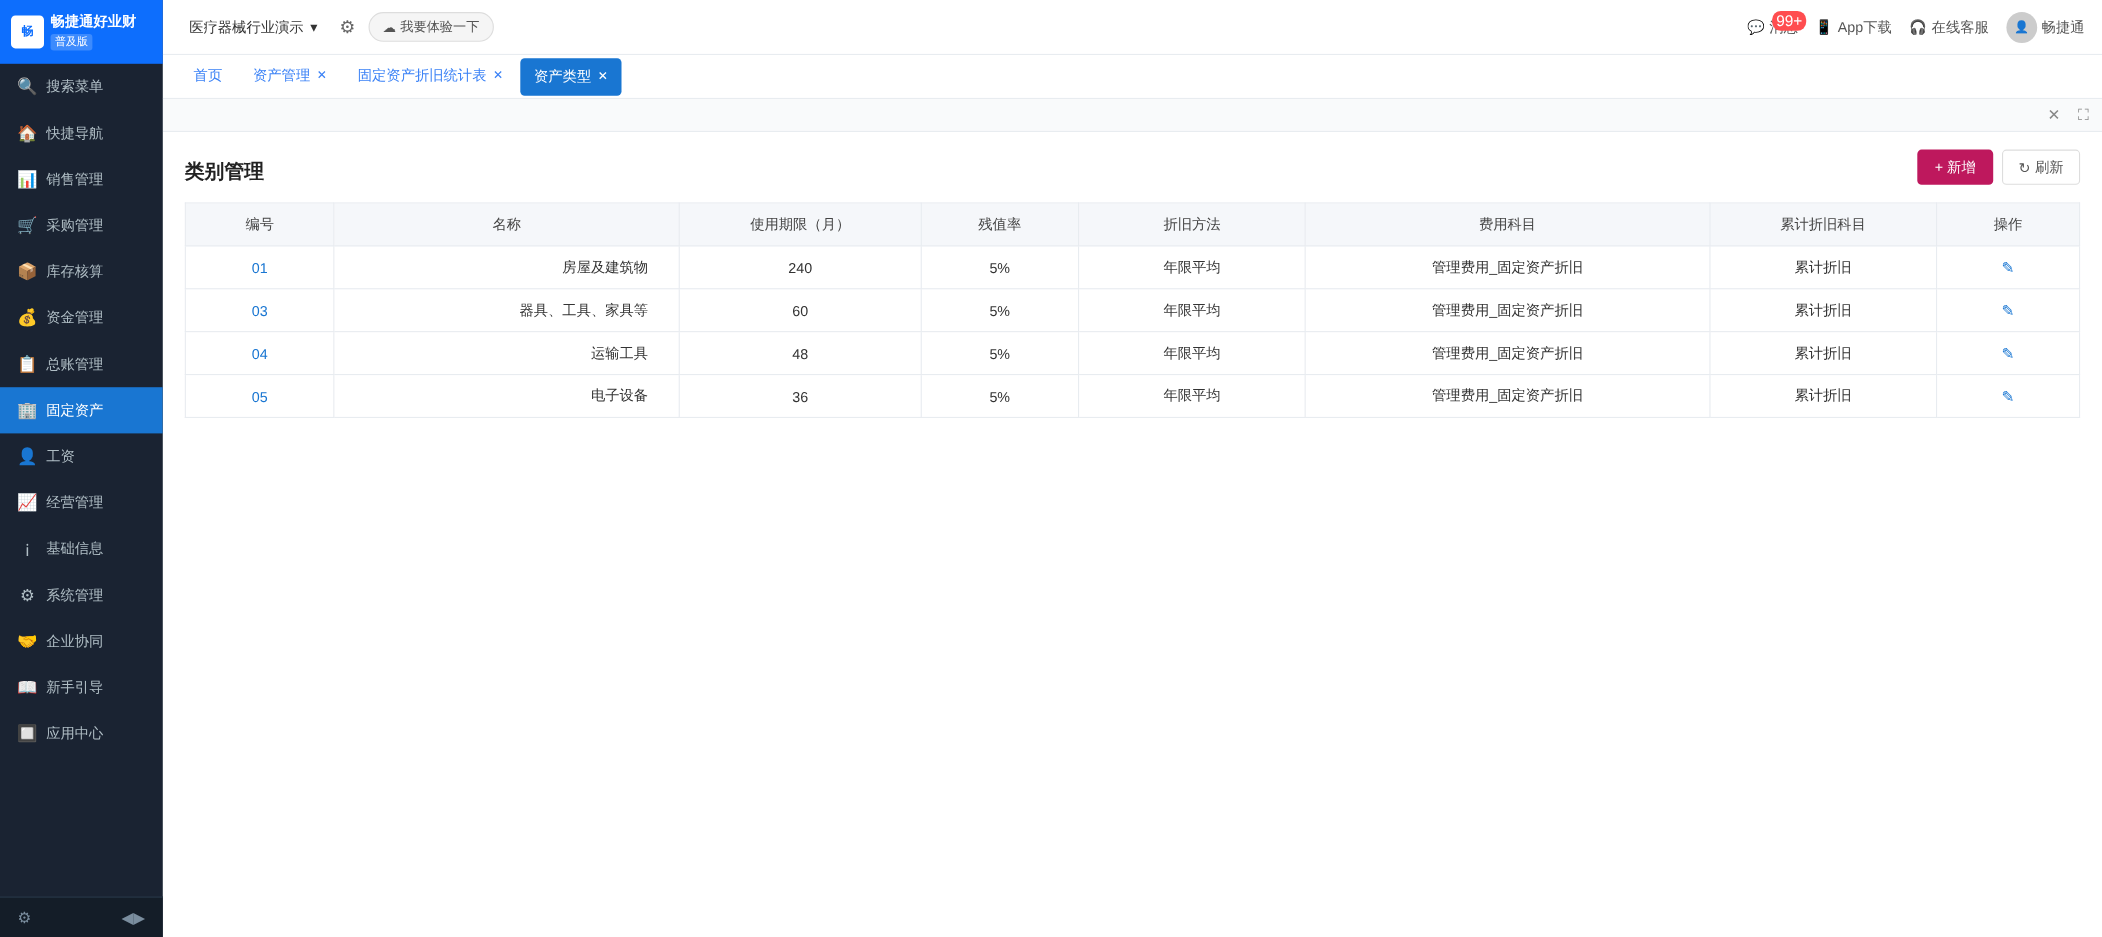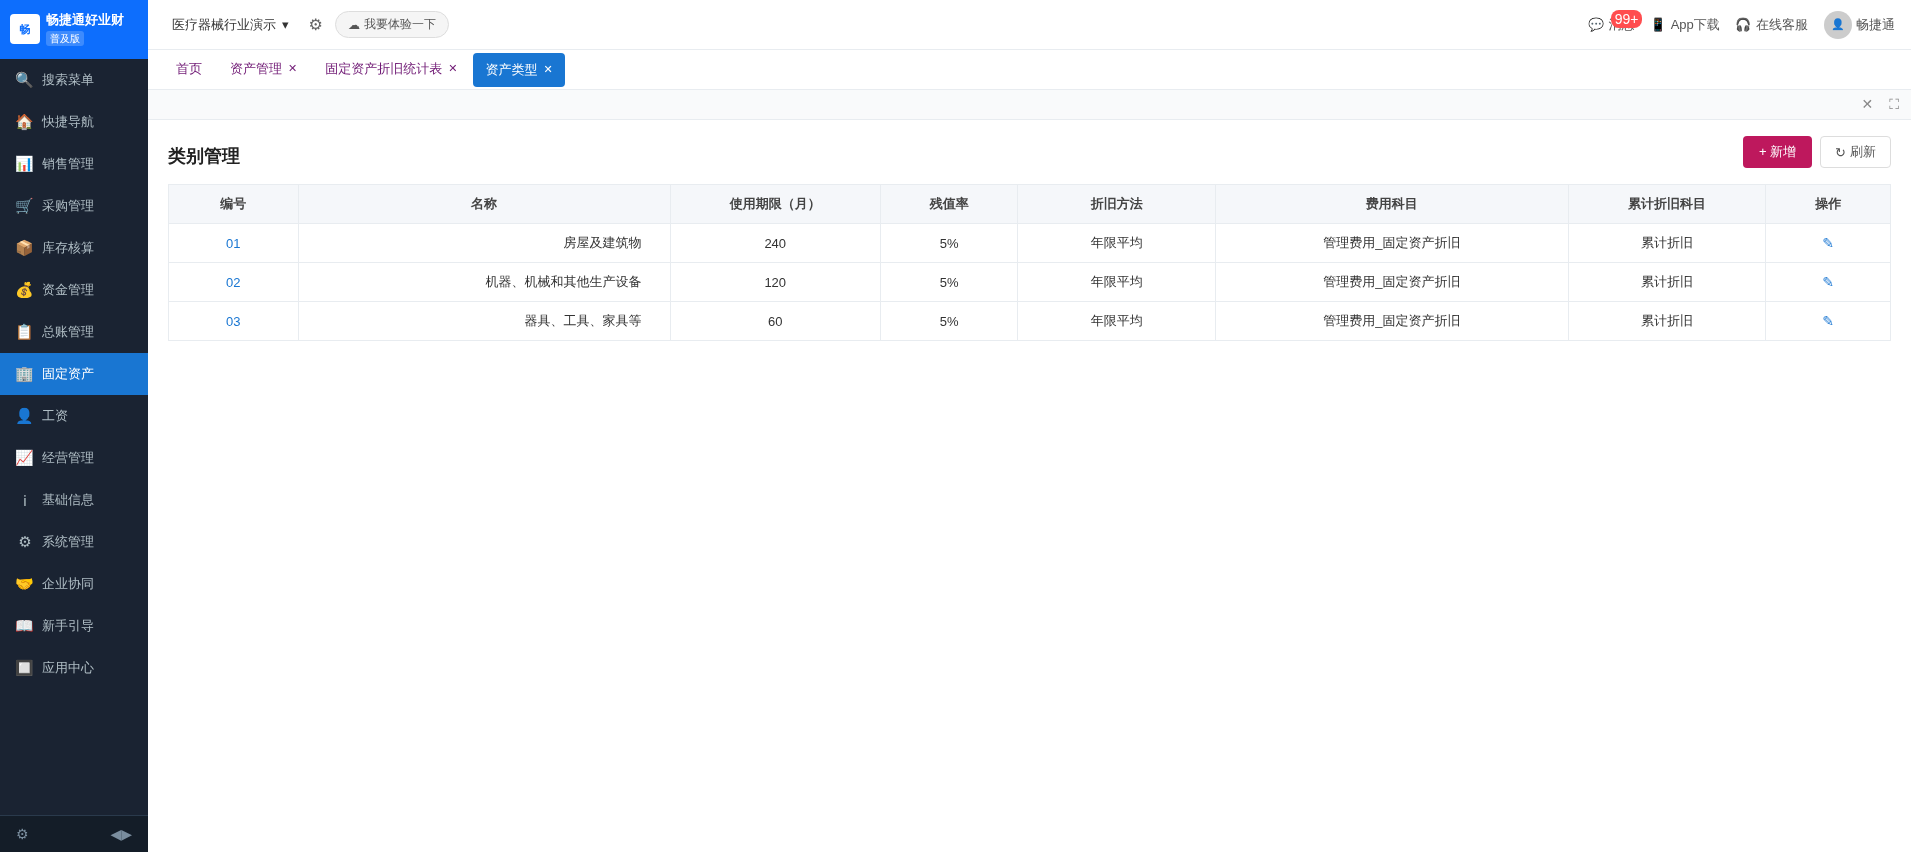--- a/index.html
+++ b/index.html
@@ -105,21 +105,21 @@
       align-items: center;
       border-bottom: 1px solid #e8ecf0;
       flex-shrink: 0;
       gap: 4px;
       min-height: 40px;
     }
     .tab-item {
       display: flex; align-items: center; gap: 4px;
       padding: 8px 12px;
       font-size: 13px;
-      color: #701a75;
+      color: #3b82f6;
       cursor: pointer;
       border-bottom: 2px solid transparent;
       white-space: nowrap;
     }
     .tab-item.highlighted { background: #1976d2; color: white; border-radius: 4px; border-bottom: none; }
     .tab-close { font-size: 11px; color: inherit; margin-left: 2px; }
 
     
     .page-wrapper {
       flex: 1;
@@ -155,21 +155,21 @@
       font-size: 13px; display: flex; align-items: center; gap: 4px;
     }
 
     
     .data-table { width: 100%; border-collapse: collapse; font-size: 13px; }
     .data-table thead tr { background: #f5f7fa; }
     .data-table th {
       padding: 10px 12px;
       text-align: center;
       color: #444;
-      font-weight: 700;
+      font-weight: 400;
       border: 1px solid #e8ecf0;
       white-space: nowrap;
     }
     .data-table td {
       padding: 10px 28px;
       border: 1px solid #e8ecf0;
       text-align: center;
       color: #333;
     }
     .data-table td.name-cell { text-align: right; padding-left: 20px; }
@@ -347,36 +347,46 @@
     <td><span class="link-text">01</span></td>
     <td class="name-cell">房屋及建筑物</td>
     <td>240</td>
     <td>5%</td>
     <td>年限平均</td>
     <td>管理费用_固定资产折旧</td>
     <td>累计折旧</td>
     <td><span class="edit-icon">✎</span></td>
   </tr>
             <tr>
-    <td><span class="link-text">02</span></td>
-    <td class="name-cell">机器、机械和其他生产设备</td>
-    <td>120</td>
-    <td>5%</td>
-    <td>年限平均</td>
-    <td>管理费用_固定资产折旧</td>
-    <td>累计折旧</td>
-    <td><span class="edit-icon">✎</span></td>
-  </tr>
-            <tr>
     <td><span class="link-text">03</span></td>
     <td class="name-cell">器具、工具、家具等</td>
     <td>60</td>
     <td>5%</td>
     <td>年限平均</td>
     <td>管理费用_固定资产折旧</td>
     <td>累计折旧</td>
     <td><span class="edit-icon">✎</span></td>
   </tr>
+            <tr>
+    <td><span class="link-text">04</span></td>
+    <td class="name-cell">运输工具</td>
+    <td>48</td>
+    <td>5%</td>
+    <td>年限平均</td>
+    <td>管理费用_固定资产折旧</td>
+    <td>累计折旧</td>
+    <td><span class="edit-icon">✎</span></td>
+  </tr>
+            <tr>
+    <td><span class="link-text">05</span></td>
+    <td class="name-cell">电子设备</td>
+    <td>36</td>
+    <td>5%</td>
+    <td>年限平均</td>
+    <td>管理费用_固定资产折旧</td>
+    <td>累计折旧</td>
+    <td><span class="edit-icon">✎</span></td>
+  </tr>
           </tbody>
       </table>
     </div>
   </div>
 </div>
 
 </body></html>

